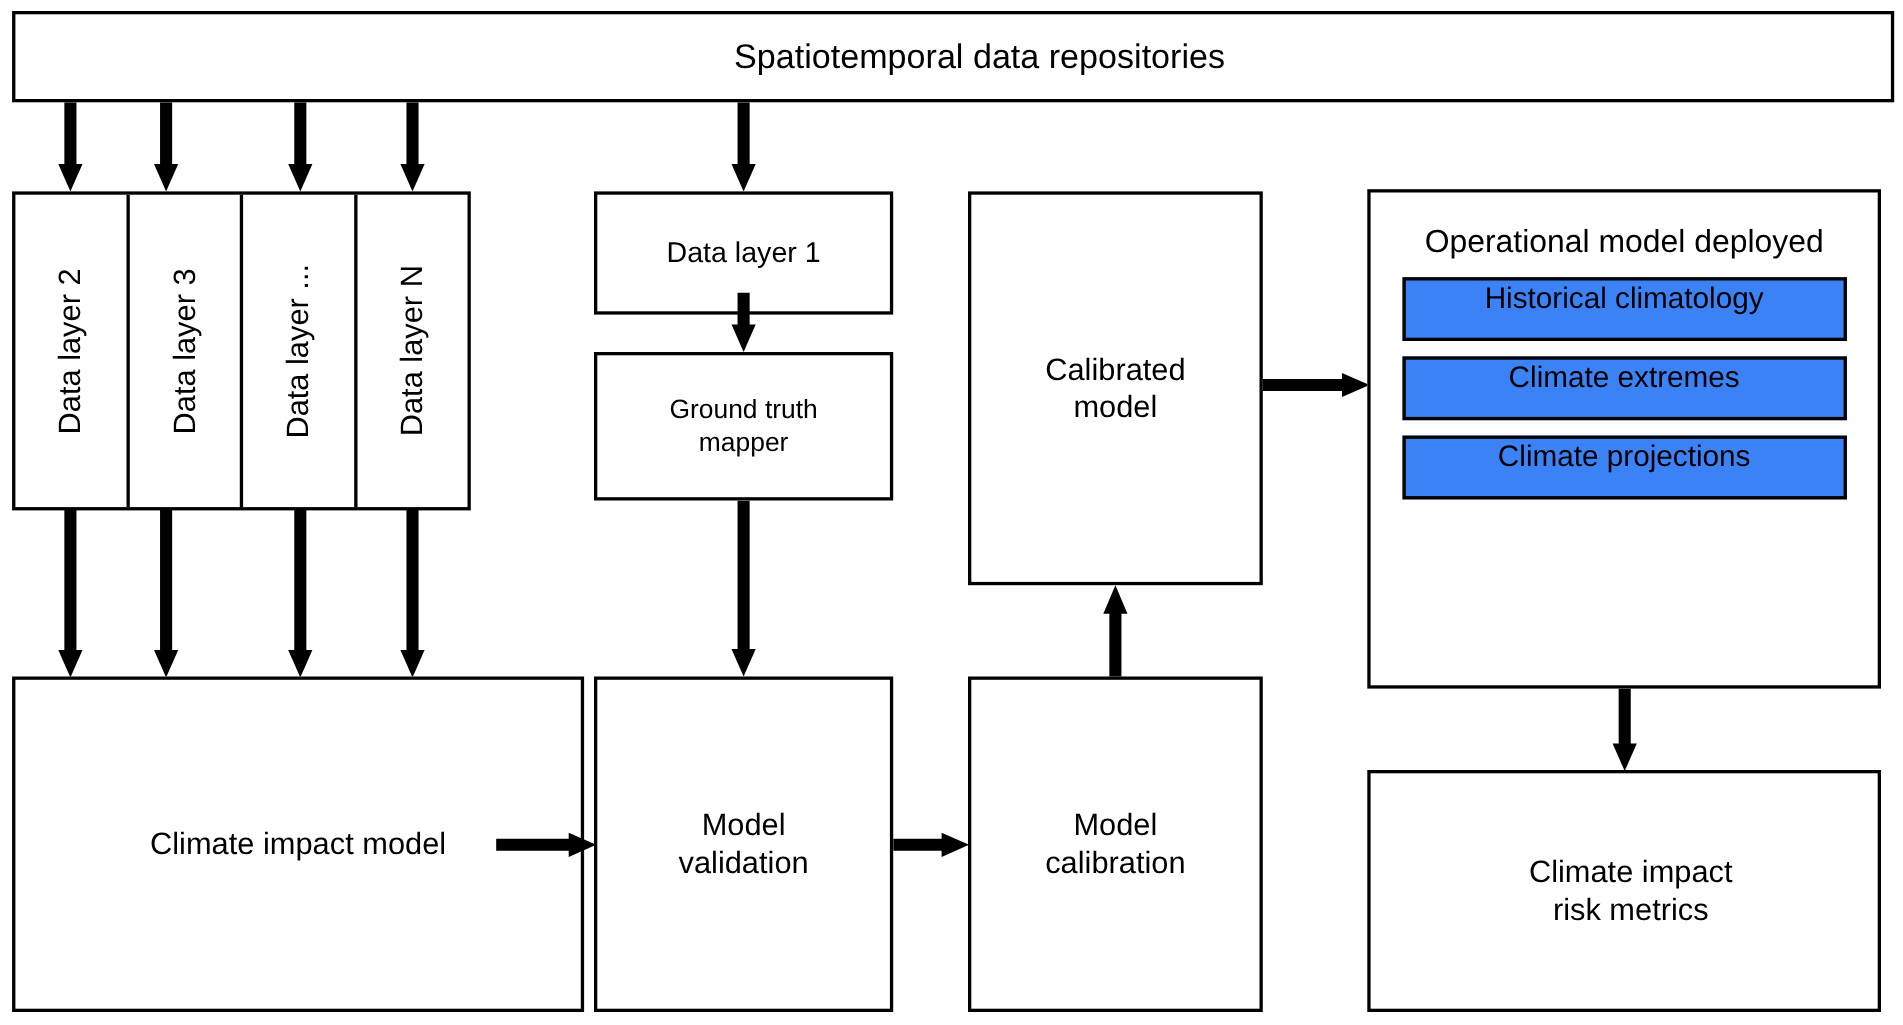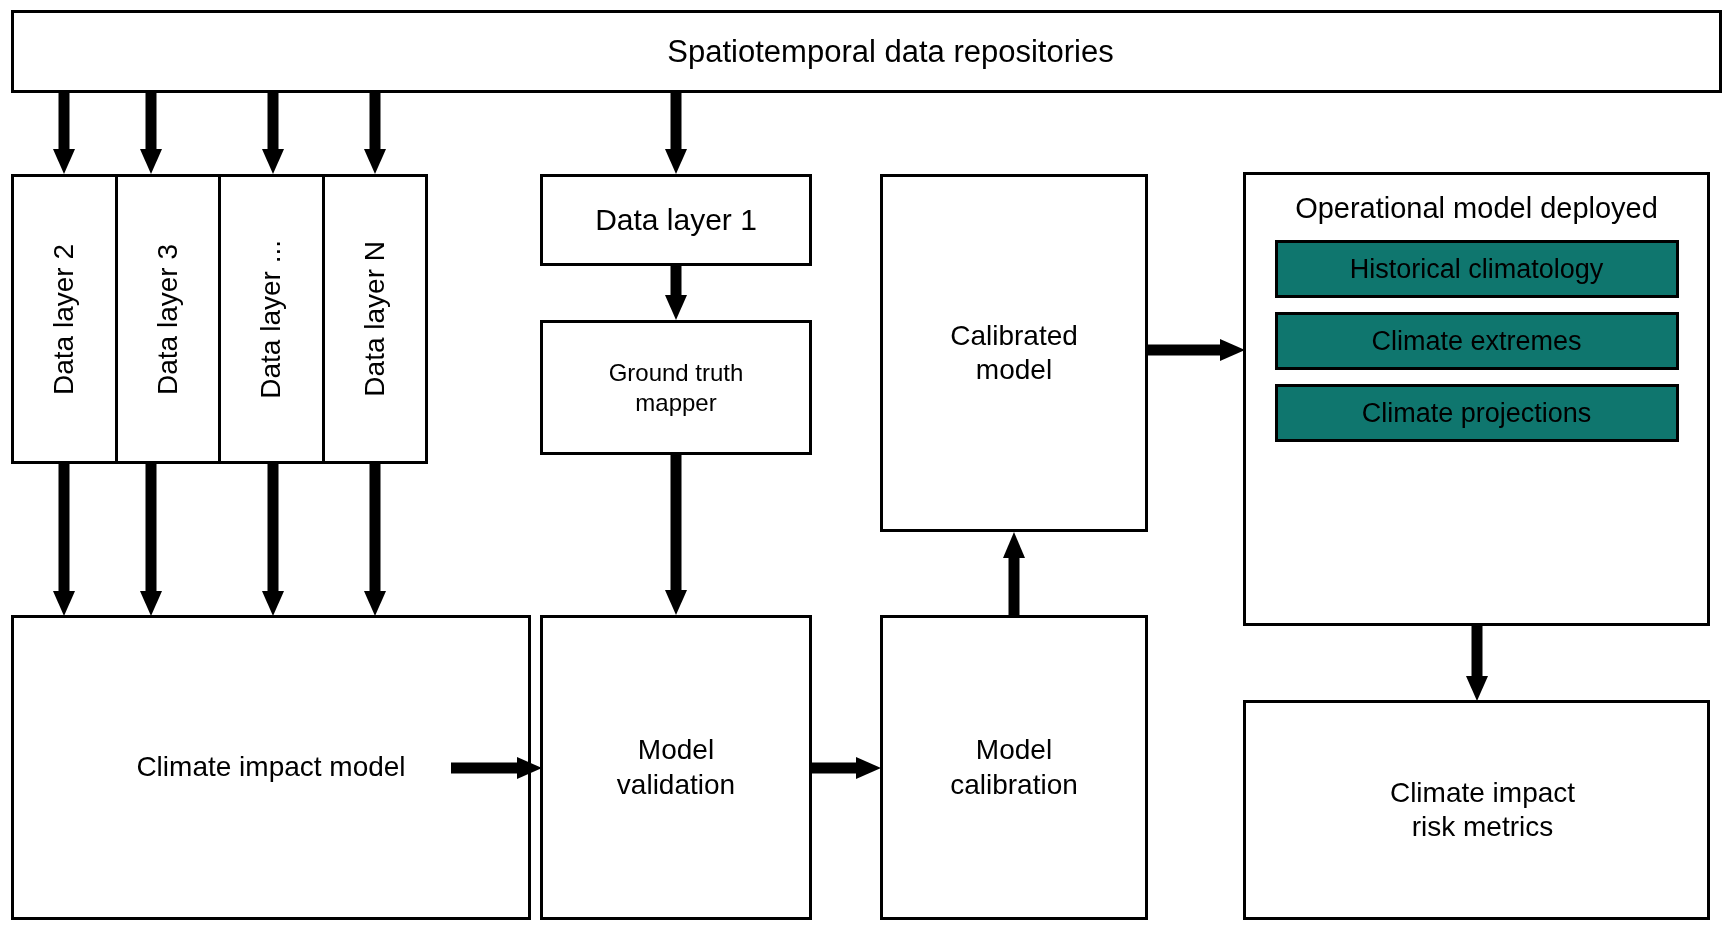--- a/index.html
+++ b/index.html
@@ -67,22 +67,22 @@
   .dl-col:last-child { border-right: none; }
   .dl-col .vtext {
     writing-mode: vertical-rl;
     transform: rotate(180deg);
     font-size: 28px;
     white-space: nowrap;
   }
 
   
   #data-layer-1 {
-    left: 540px; top: 174px; width: 272px; height: 92px;
-    font-size: 30px;
+    left: 540px; top: 174px; width: 272px; height: 112px;
+    font-size: 26px;
     text-align: center;
   }
   #ground-truth-mapper {
     left: 540px; top: 320px; width: 272px; height: 135px;
     font-size: 24px;
   }
   #calibrated-model {
     left: 880px; top: 174px; width: 268px; height: 358px;
     font-size: 28px;
     text-align: center;
@@ -104,38 +104,37 @@
   #risk-metrics {
     left: 1243px; top: 700px; width: 467px; height: 220px;
     font-size: 28px;
     padding-left: 12px;
   }
 
   
   #operational-panel {
     left: 1243px; top: 172px; width: 467px; height: 454px;
     display: block;
-    padding: 4px;
+    padding: 16px;
   }
   #operational-title {
     display: block;
     text-align: center;
     font-size: 29px;
     margin-top: 12px;
   }
   .op-item {
     position: relative;
     box-sizing: border-box;
     margin: 14px auto 0 auto;
     width: 404px;
     height: 58px;
-    background: #0f766e;
+    background: #3b82f6;
     border: 3px solid #000000;
     display: flex;
-    align-items: center;
     justify-content: center;
     font-size: 27px;
     text-align: center;
   }
 
   
   .arrow {
     position: absolute;
   }
   .arrow svg { display: block; }

